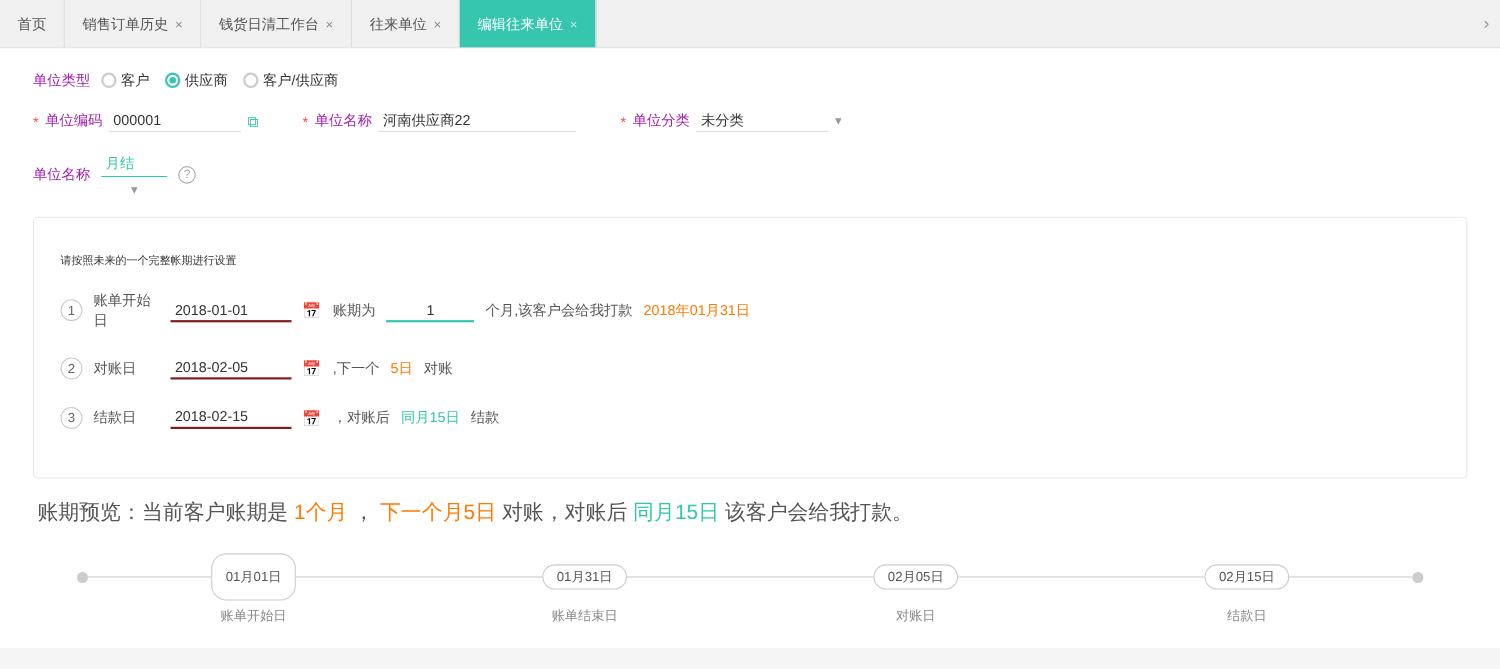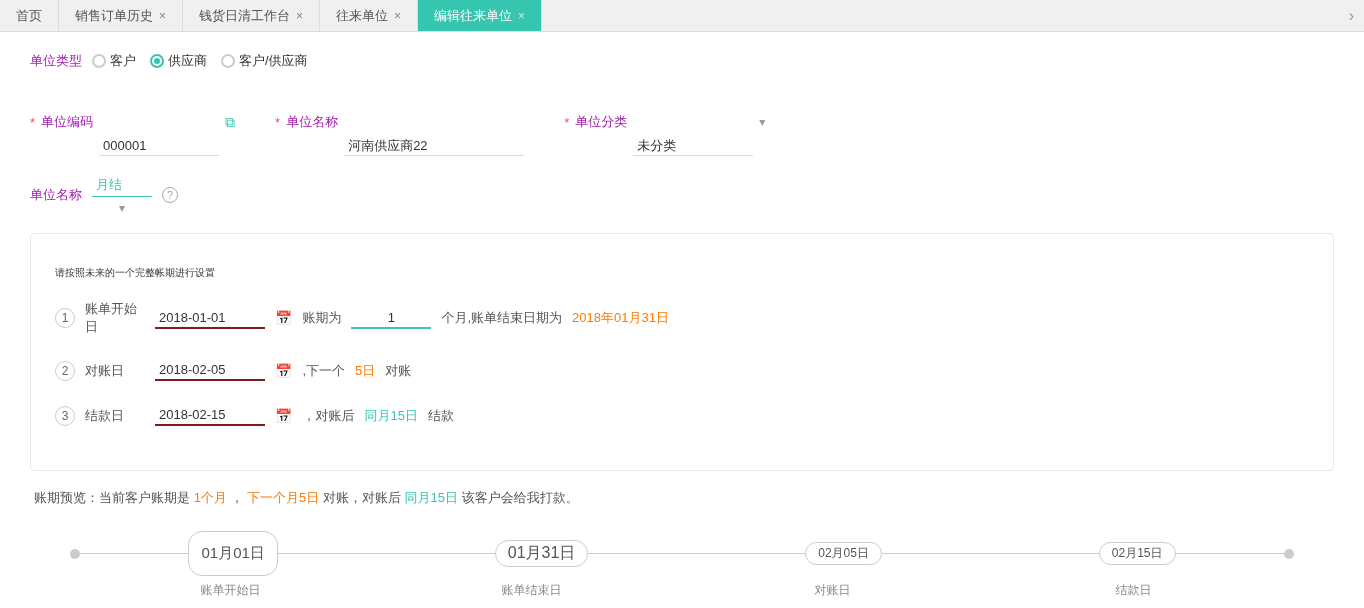--- a/index.html
+++ b/index.html
@@ -4,21 +4,21 @@
   <style>
     * { box-sizing: border-box; margin: 0; padding: 0; }
     body { font-family: 'Microsoft YaHei', Arial, sans-serif; font-size: 13px; background: #f5f5f5; color: #333; }
 
     
     .tab-bar {
       display: flex;
       align-items: stretch;
       background: #f0f0f0;
       border-bottom: 1px solid #ddd;
-      height: 32px;
+      height: 44px;
       padding-left: 0;
     }
     .tab {
       display: flex;
       align-items: center;
       padding: 0 16px;
       cursor: pointer;
       font-size: 13px;
       color: #555;
       border-right: 1px solid #ddd;
@@ -99,21 +99,20 @@
       margin-right: 30px;
     }
     .field-input {
       border: none;
       border-bottom: 1px solid #ddd;
       outline: none;
       padding: 2px 4px;
       font-size: 13px;
       color: #333;
       background: transparent;
-      margin-top: 48px;
     }
     .field-input.wide { width: 180px; }
     .field-input.medium { width: 120px; }
 
     .calendar-icon {
       color: #36c6b0;
       cursor: pointer;
       font-size: 14px;
     }
     .dropdown-icon {
@@ -205,21 +204,21 @@
     }
     .period-desc {
       font-size: 13px;
       color: #555;
     }
     .highlight-orange { color: #ff7a00; }
     .highlight-teal { color: #36c6b0; }
 
     
     .preview-text {
-      font-size: 13px;
+      font-size: 19px;
       color: #555;
       margin-bottom: 24px;
       padding: 0 4px;
     }
   </style>
 </head>
 <body>
 
 <div class="tab-bar">
   <div class="tab">
@@ -298,21 +297,21 @@
   <div class="period-box">
     <div class="period-title">请按照未来的一个完整帐期进行设置</div>
 
     <div class="period-row">
       <div class="period-num">1</div>
       <span class="period-row-label">账单开始日</span>
       <input type="text" class="period-date-input" value="2018-01-01" style="">
       <span class="calendar-icon">📅</span>
       <span class="period-desc">账期为</span>
       <input type="text" class="period-month-input" value="1" style="">
-      <span class="period-desc">个月,账单结束日期为</span>
+      <span class="period-desc">个月,该客户会给我打款</span>
       <span class="highlight-orange">2018年01月31日</span>
     </div>
 
     <div class="period-row">
       <div class="period-num">2</div>
       <span class="period-row-label">对账日</span>
       <input type="text" class="period-date-input" value="2018-02-05" style="">
       <span class="calendar-icon">📅</span>
       <span class="period-desc">,下一个</span>
       <span class="highlight-orange">5日</span>
@@ -343,27 +342,27 @@
 
   <div style="position:relative; padding: 0 40px; margin-top: 10px;">
 
     <div style="display:flex; align-items:center; position:relative;">
 
       <div style="width:10px;height:10px;border-radius:50%;background:#ccc;flex-shrink:0;"></div>
 
       <div style="flex:1;height:1px;background:#ccc;"></div>
 
       <div style="display:flex;flex-direction:column;align-items:center;flex-shrink:0;">
-        <div style="border:1px solid #ccc;border-radius:14px;padding:12px 12px;font-size:15px;color:#555;background:#fff;white-space:nowrap;">01月01日</div>
+        <div style="border:1px solid #ccc;border-radius:14px;padding:12px 12px;font-size:12px;color:#555;background:#fff;white-space:nowrap;">01月01日</div>
       </div>
 
       <div style="flex:2;height:1px;background:#ccc;"></div>
 
       <div style="display:flex;flex-direction:column;align-items:center;flex-shrink:0;">
-        <div style="border:1px solid #ccc;border-radius:14px;padding:2px 12px;font-size:16px;color:#555;background:#fff;white-space:nowrap;">01月31日</div>
+        <div style="border:1px solid #ccc;border-radius:14px;padding:2px 12px;font-size:12px;color:#555;background:#fff;white-space:nowrap;">01月31日</div>
       </div>
 
       <div style="flex:2;height:1px;background:#ccc;"></div>
 
       <div style="display:flex;flex-direction:column;align-items:center;flex-shrink:0;">
         <div style="border:1px solid #ccc;border-radius:14px;padding:2px 12px;font-size:12px;color:#555;background:#fff;white-space:nowrap;">02月05日</div>
       </div>
 
       <div style="flex:2;height:1px;background:#ccc;"></div>
 

